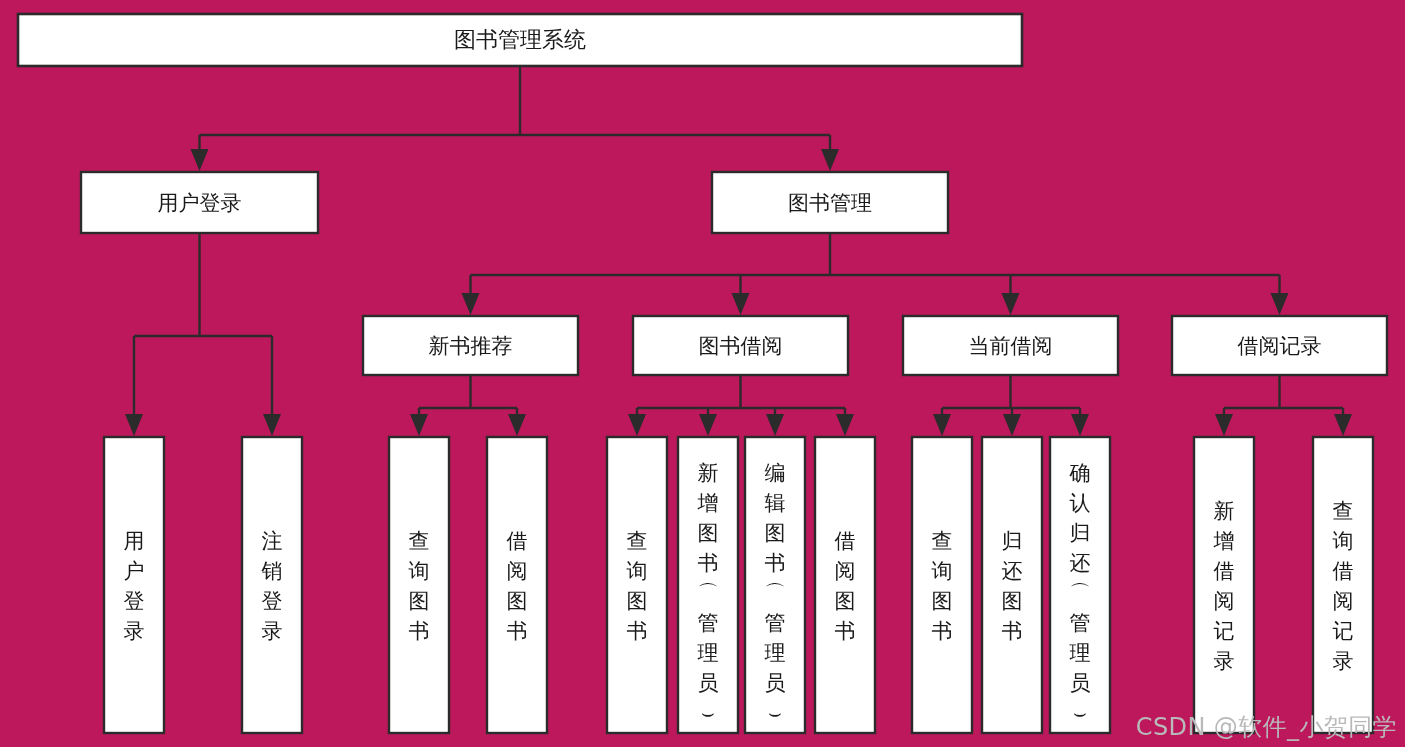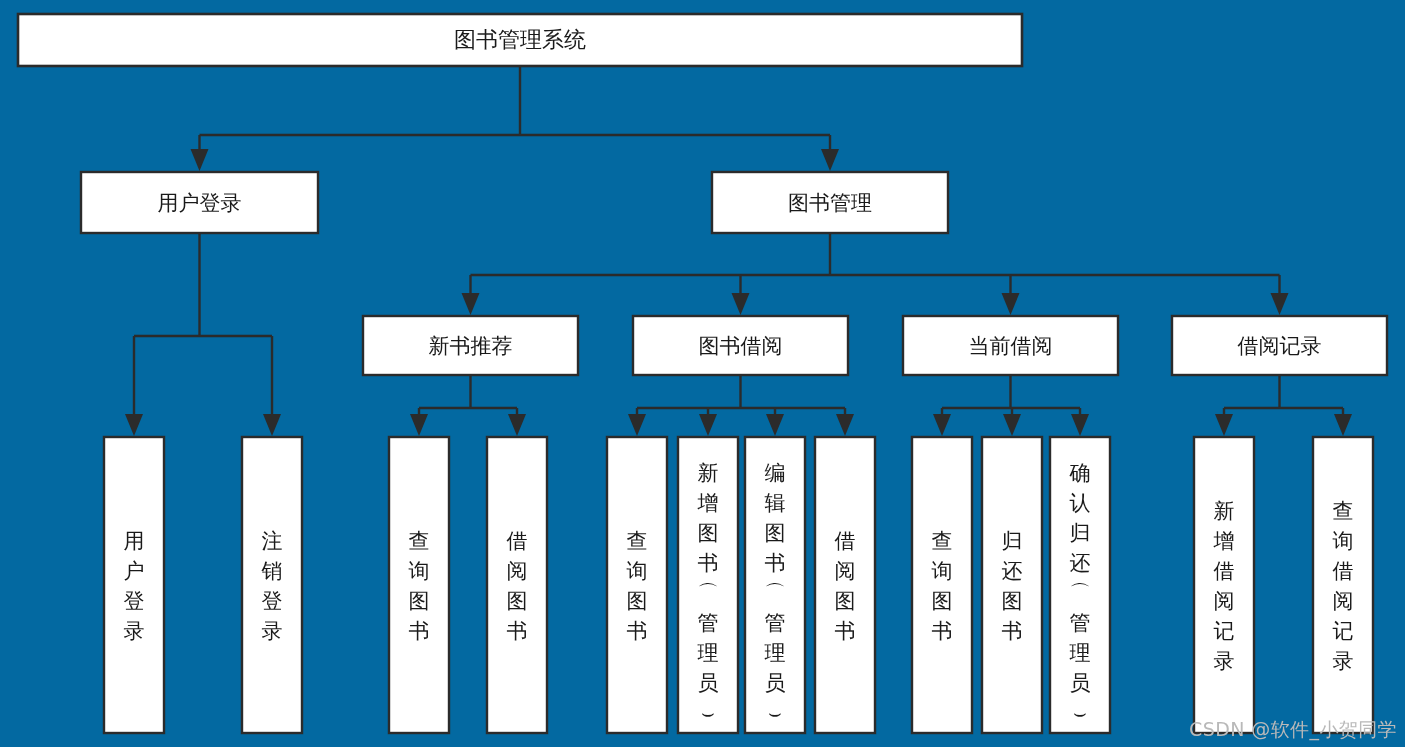--- a/index.html
+++ b/index.html
@@ -10,21 +10,21 @@
   body {
     width: 1405px;
     height: 747px;
     overflow: hidden;
     font-family: "DejaVu Sans", "Liberation Sans", sans-serif;
   }
   #diagram-root {
     position: relative;
     width: 1405px;
     height: 747px;
-    background: #0369a1;
+    background: #be185d;
   }
   svg.diagram {
     display: block;
     width: 1405px;
     height: 747px;
   }
   .node-rect {
     fill: #ffffff;
     stroke: #2b2b2b;
     stroke-width: 2.4;
@@ -58,21 +58,21 @@
     font-family: "DejaVu Sans", "Liberation Sans", sans-serif;
     font-size: 21px;
     fill: #1a1a1a;
     text-anchor: middle;
   }
   .watermark {
     position: absolute;
     right: 8px;
     bottom: 4px;
     font-family: "DejaVu Sans", "Liberation Sans", sans-serif;
-    font-size: 19px;
+    font-size: 24px;
     color: #b9b9b9;
     white-space: nowrap;
     letter-spacing: 0.4px;
   }
 </style>
 </head>
 <body>
 
 <div id="diagram-root">
 

